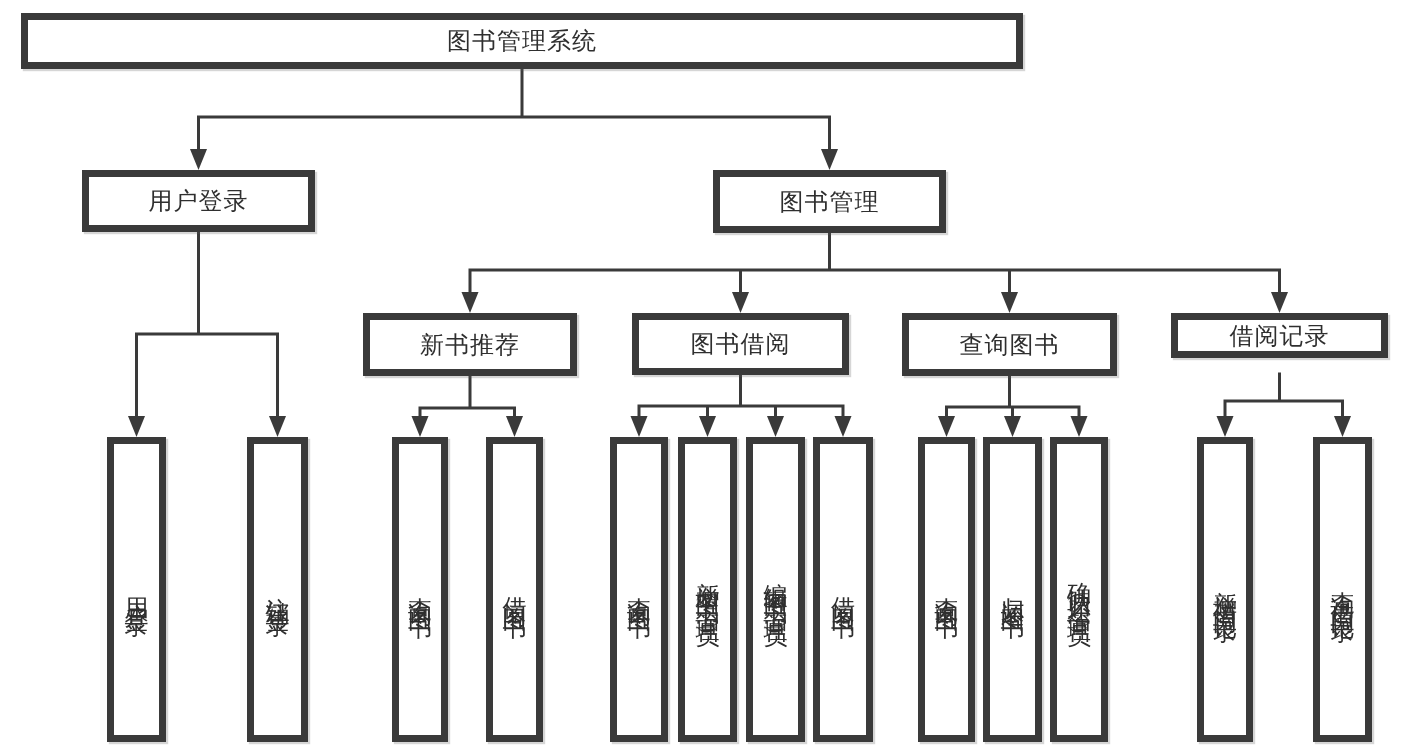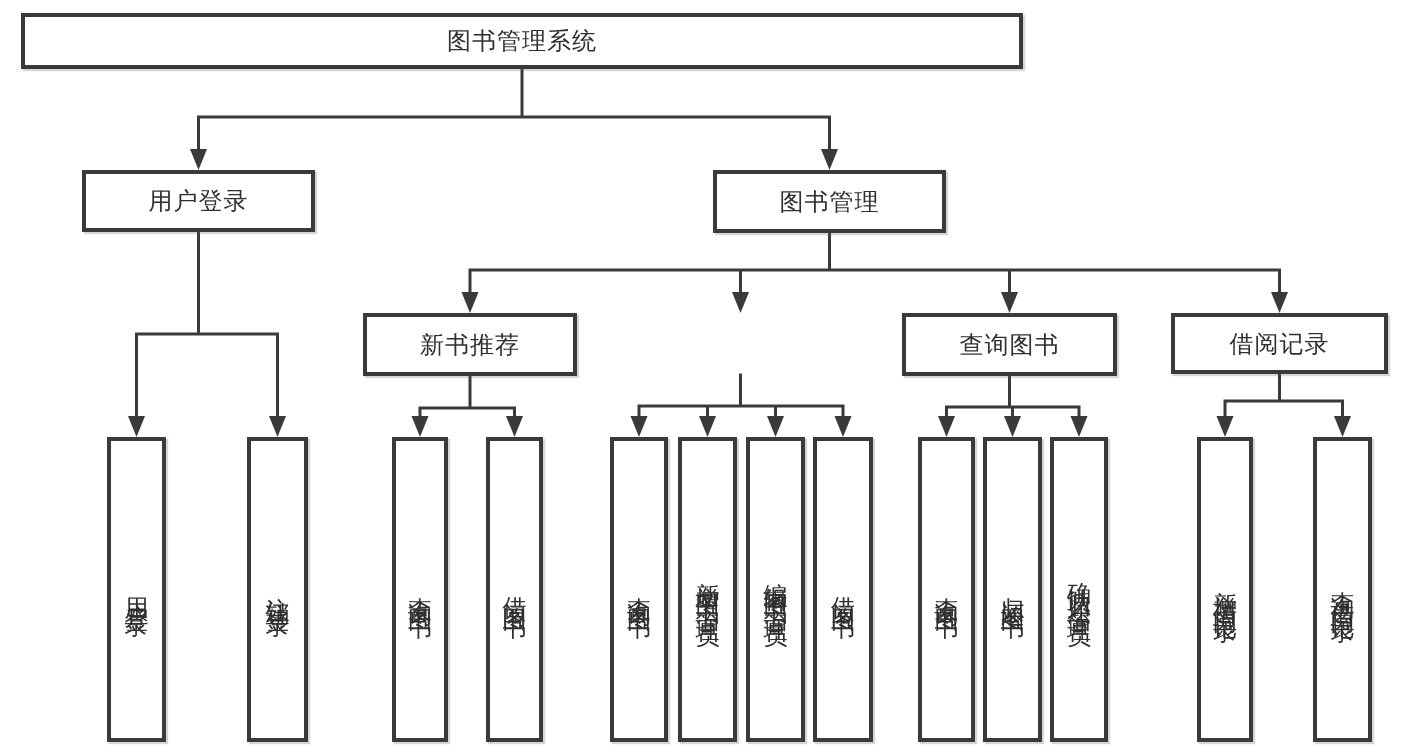--- a/index.html
+++ b/index.html
@@ -8,21 +8,21 @@
     width:1405px;height:747px;
     background:#ffffff;
     font-family:"Liberation Sans","DejaVu Sans",sans-serif;
     overflow:hidden;
   }
   .edges{position:absolute;left:0;top:0;z-index:1;}
   .nodes-layer{position:absolute;left:0;top:0;right:0;bottom:0;z-index:2;}
   .node{
     position:absolute;
     box-sizing:border-box;
-    border:4px solid #be185d;
+    border:7px solid #be185d;
     background:#ffffff;
     display:flex;
     align-items:center;
     justify-content:center;
     color:#2f2f2f;
     box-shadow:2px 2px 1px rgba(90,90,90,0.25);
   }
   .node.h{font-size:24px;letter-spacing:1px;white-space:nowrap;}
   .node.v{
     writing-mode:vertical-rl;
@@ -76,24 +76,27 @@
       </div>
       <div class="node h" style="left: 82px; top: 170px; width: 233px; height: 62px; border-color: rgb(58, 58, 58); color: rgb(47, 47, 47);">
         <span class="node-label">用户登录</span>
       </div>
       <div class="node h" style="left: 713px; top: 170px; width: 233px; height: 63px; border-color: rgb(58, 58, 58); color: rgb(47, 47, 47);">
         <span class="node-label">图书管理</span>
       </div>
       <div class="node h" style="left: 363px; top: 313px; width: 214px; height: 63px; border-color: rgb(58, 58, 58); color: rgb(47, 47, 47);">
         <span class="node-label">新书推荐</span>
       </div>
+      <div class="node h" style="left: 632px; top: 313px; width: 217px; height: 62px; border-color: rgb(58, 58, 58); color: rgb(47, 47, 47);">
+        <span class="node-label">图书借阅</span>
+      </div>
       <div class="node h" style="left: 902px; top: 313px; width: 215px; height: 63px; border-color: rgb(58, 58, 58); color: rgb(47, 47, 47);">
         <span class="node-label">查询图书</span>
       </div>
-      <div class="node h" style="left: 1171px; top: 313px; width: 217px; height: 61px; border-color: rgb(58, 58, 58); color: rgb(47, 47, 47);">
+      <div class="node h" style="left: 1171px; top: 313px; width: 217px; height: 45px; border-color: rgb(58, 58, 58); color: rgb(47, 47, 47);">
         <span class="node-label">借阅记录</span>
       </div>
       <div class="node v" style="left: 107px; top: 437px; width: 59px; height: 305px; border-color: rgb(58, 58, 58); color: rgb(47, 47, 47);">
         <span class="node-label">用户登录</span>
       </div>
       <div class="node v" style="left: 247px; top: 437px; width: 61px; height: 305px; border-color: rgb(58, 58, 58); color: rgb(47, 47, 47);">
         <span class="node-label">注销登录</span>
       </div>
       <div class="node v" style="left: 392px; top: 437px; width: 56px; height: 305px; border-color: rgb(58, 58, 58); color: rgb(47, 47, 47);">
         <span class="node-label">查询图书</span>

